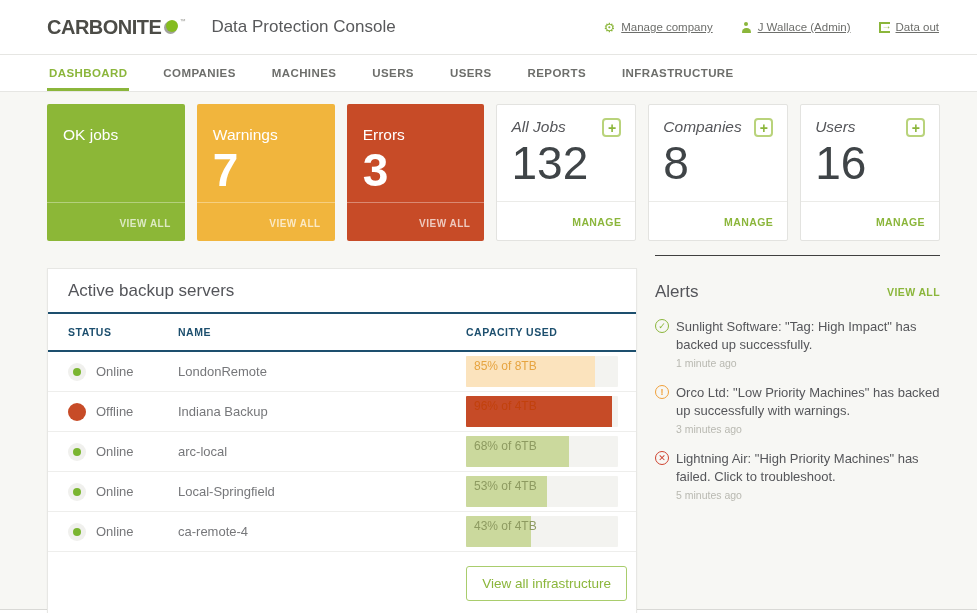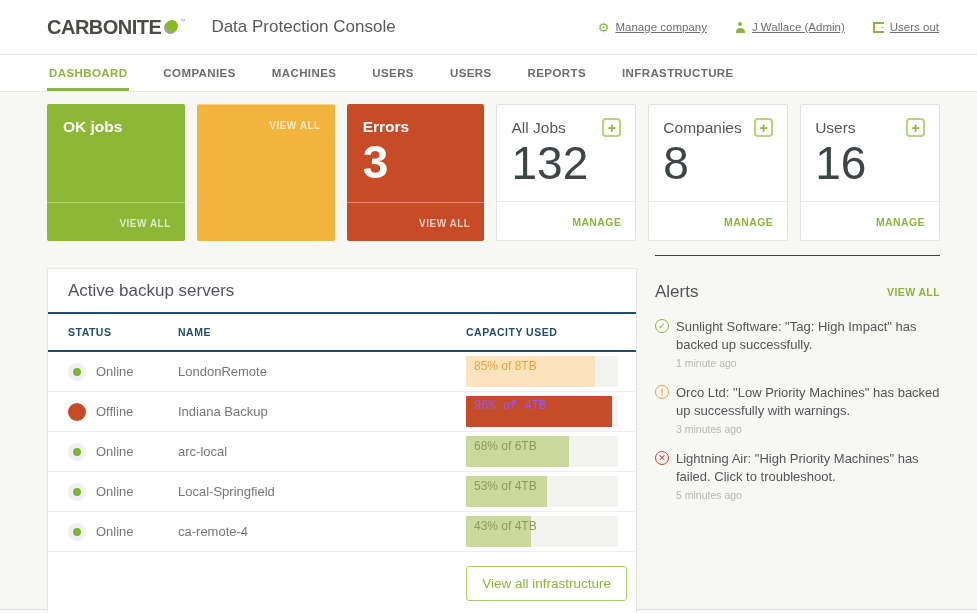--- a/index.html
+++ b/index.html
@@ -34,27 +34,27 @@
 
   
   .main { background:#f7f7f4; border-top:1px solid #e6e6e3; border-bottom:1px solid #d9d9d6;
     height:519px; padding:12px 37px 0 47px; }
 
   
   .cards-row { display:flex; gap:12px; height:137px; }
   .card { flex:1; display:flex; flex-direction:column; border-radius:2px; cursor:pointer; }
   .metric-card { color:#fff; }
   .metric-card .card-body { flex:1; padding:14px 16px 0; }
-  .metric-card .card-title { font-size:15.5px; font-weight:bold; }
+  .metric-card .card-title { font-size:15.5px; font-weight:normal;margin-top:8px; }
   .metric-card .card-value { font-size:46px; font-weight:bold; line-height:1.05; margin-top:2px; }
   .metric-card .card-foot { border-top:1px solid rgba(255,255,255,0.35); padding:10px 14px; text-align:right; }
   .metric-card .card-foot span { font-size:10px; font-weight:bold; letter-spacing:0.5px; color:rgba(255,255,255,0.7); }
   .summary-card { background:#fff; border:1px solid #e3e3e0; }
   .summary-card .card-body { flex:1; padding:13px 14px 0; }
-  .summary-card .title-row { display:flex; align-items:center; justify-content:space-between; }
+  .summary-card .title-row { display:flex; justify-content:space-between;font-style:italic; }
   .summary-card .card-title { font-size:15.5px; color:#55565a; }
   .plus-icon { width:19px; height:19px; border:2px solid #b9d37b; border-radius:4px; display:flex;
     align-items:center; justify-content:center; font-size:14px; font-weight:bold; color:#8bb63b; line-height:1; cursor:pointer; }
   .summary-card .card-value { font-size:46px; color:#3f4447; line-height:1.05; margin-top:2px; }
   .summary-card .card-foot { border-top:1px solid #ebebe8; padding:10px 14px; text-align:right; }
   .summary-card .card-foot span { font-size:10.5px; font-weight:bold; letter-spacing:0.4px; color:#8bb63b; }
 
   
   .lower-row { display:flex; gap:18px; margin-top:14px; }
 
@@ -72,21 +72,21 @@
   .dot-online { width:18px; height:18px; border-radius:50%; background:#f0f0ed; display:flex; align-items:center; justify-content:center; }
   .dot-online::after { content:""; width:8px; height:8px; border-radius:50%; background:#7ab530; }
   .dot-offline { width:18px; height:18px; border-radius:50%; background:#c74b27; }
   .cell-text { font-size:13px; color:#76777a; }
   .bar { position:relative; width:152px; height:31px; background:#f3f3f0; border-radius:1px; overflow:hidden; }
   .bar-fill { position:absolute; left:0; top:0; bottom:0; }
   .bar-label { position:relative; font-size:12px; line-height:21px; padding-left:8px; }
   .lvl-warning .bar-fill { background:#fbe3bd; }
   .lvl-warning .bar-label { color:#e6a440; }
   .lvl-critical .bar-fill { background:#c64b27; }
-  .lvl-critical .bar-label { color:#8b5cf6;font-family:Liberation Mono, monospace; }
+  .lvl-critical .bar-label { color:#c2410c; }
   .lvl-ok .bar-fill { background:#cbd99d; }
   .lvl-ok .bar-label { color:#8d9a60; }
   .tbl-foot { display:flex; justify-content:flex-end; padding:14px 9px 16px; }
   .infra-btn { background:#fff; border:1px solid #a9cd6d; border-radius:3px; color:#8bb63b;
     font-size:13.5px; font-family:inherit; padding:9px 15px; cursor:pointer; }
 
   
   .alerts-panel { flex:1; border-top:1px solid #404040; padding-top:26px; }
   .alerts-head { display:flex; align-items:center; justify-content:space-between; margin-bottom:16px; }
   .alerts-title { font-size:17px; color:#54555a; }
@@ -118,21 +118,21 @@
     <div class="toplink">
       <span class="icon-green">⚙</span>
       <span class="lbl">Manage company</span>
     </div>
     <div class="toplink">
       <span class="person-icon"></span>
       <span class="lbl">J Wallace (Admin)</span>
     </div>
     <div class="toplink">
       <span class="exit-icon"></span>
-      <span class="lbl">Users out</span>
+      <span class="lbl">Data out</span>
     </div>
   </div>
 </div>
 
 <div class="nav">
   <div class="nav-tab active">DASHBOARD</div>
   <div class="nav-tab">COMPANIES</div>
   <div class="nav-tab">MACHINES</div>
   <div class="nav-tab">USERS</div>
   <div class="nav-tab">USERS</div>
@@ -143,20 +143,24 @@
 <div class="main">
 
   <div class="cards-row">
     <div class="card metric-card" style="background-color: rgb(140, 183, 55);">
       <div class="card-body">
         <div class="card-title">OK jobs</div>
       </div>
       <div class="card-foot"><span>VIEW ALL</span></div>
     </div>
     <div class="card metric-card" style="background-color: rgb(241, 181, 61);">
+      <div class="card-body">
+        <div class="card-title">Warnings</div>
+        <div class="card-value">7</div>
+      </div>
       <div class="card-foot"><span>VIEW ALL</span></div>
     </div>
     <div class="card metric-card" style="background-color: rgb(199, 75, 39);">
       <div class="card-body">
         <div class="card-title">Errors</div>
         <div class="card-value">3</div>
       </div>
       <div class="card-foot"><span>VIEW ALL</span></div>
     </div>
 

